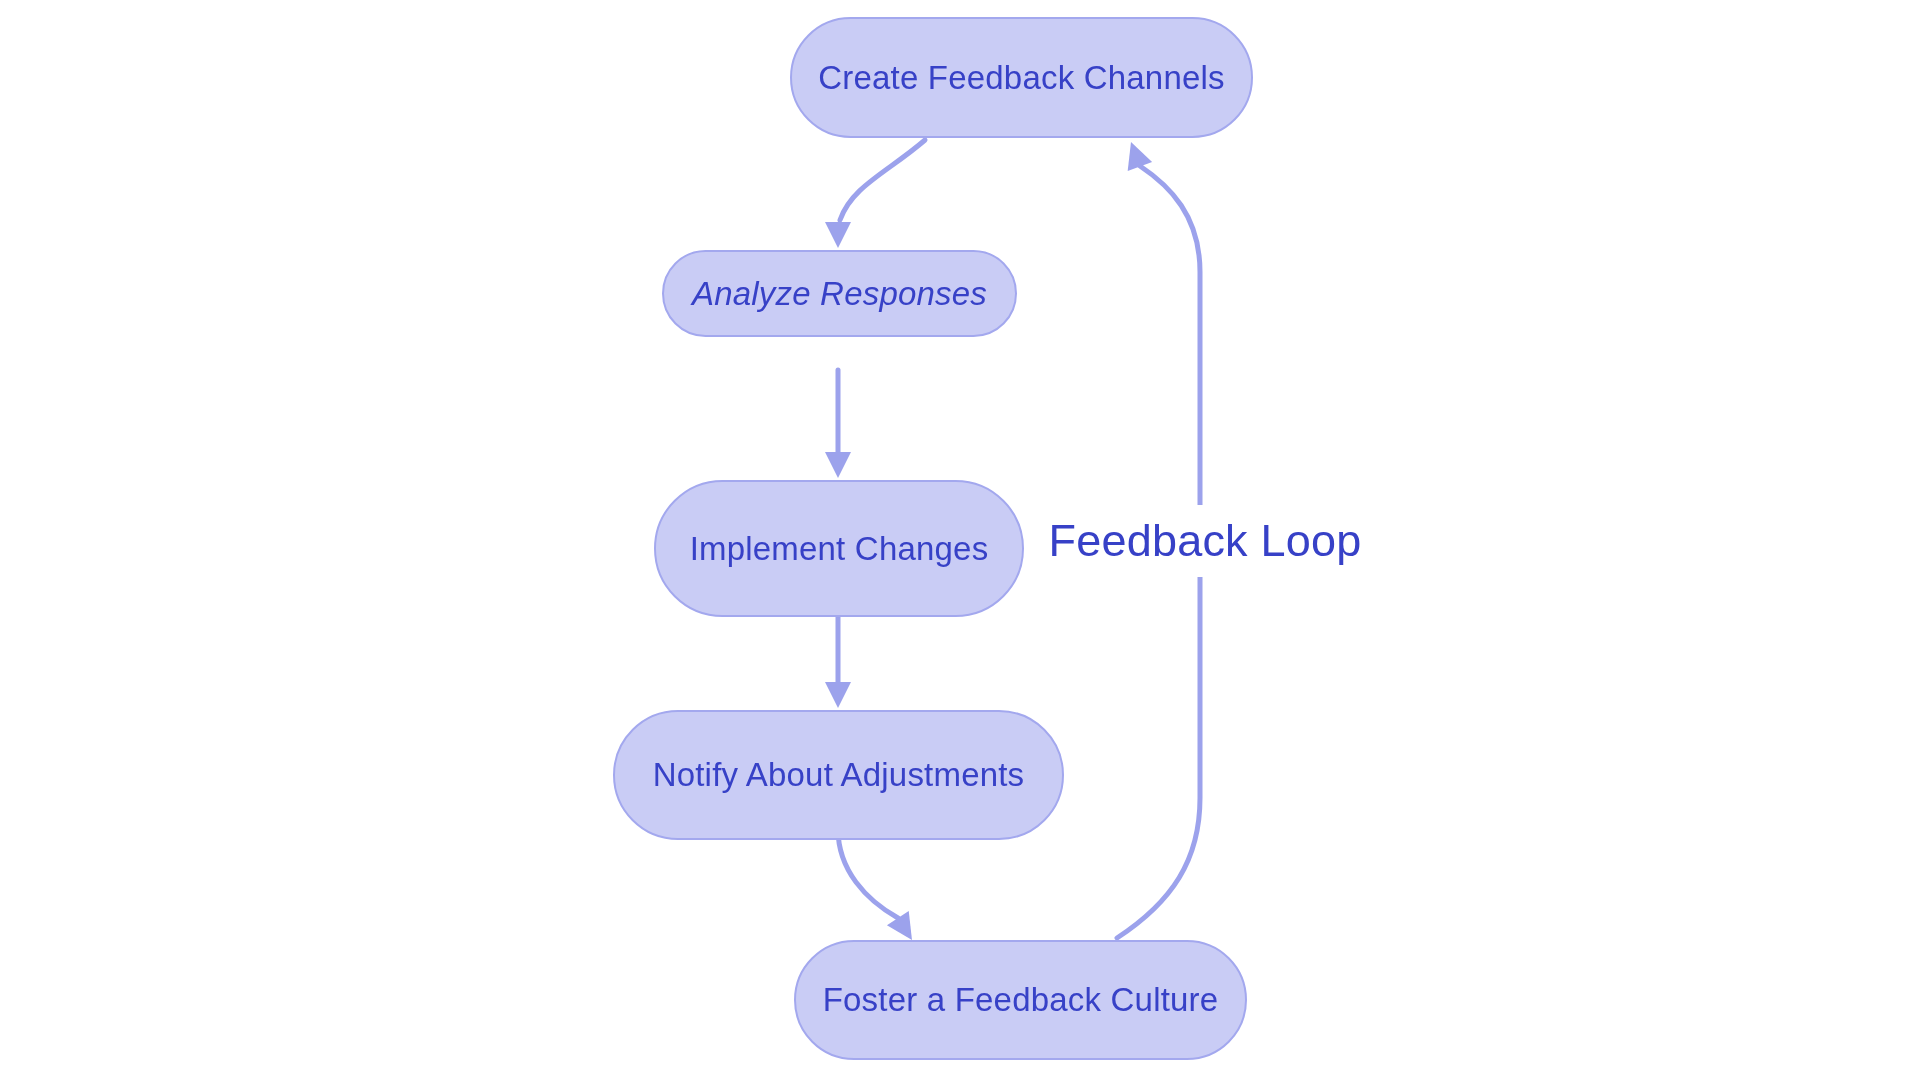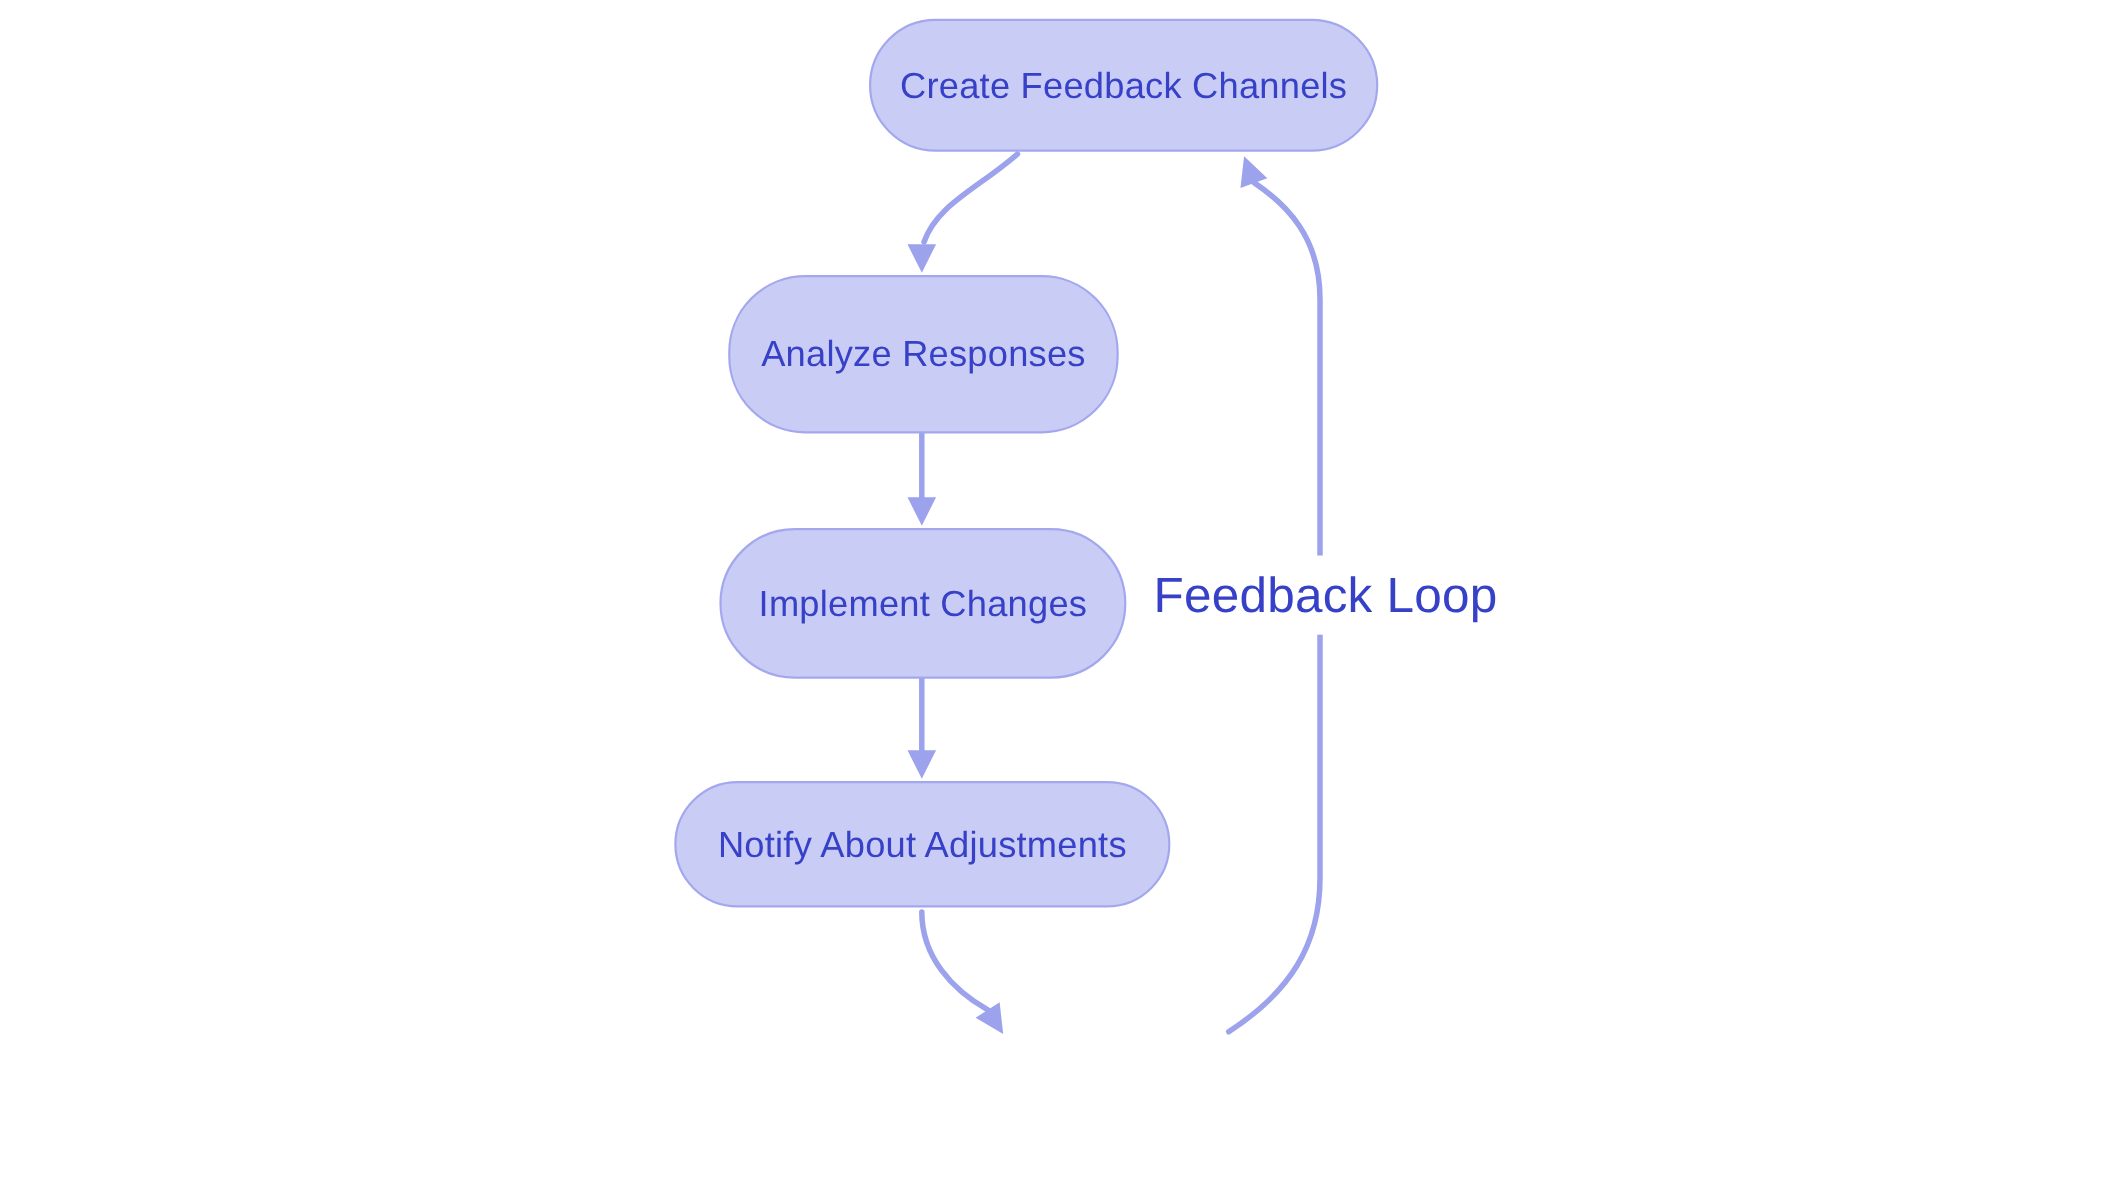--- a/index.html
+++ b/index.html
@@ -44,23 +44,23 @@
     background: var(--node-fill);
     border: 2px solid var(--node-border);
     border-radius: 70px;
     color: var(--node-text);
     font-size: 33px;
     letter-spacing: 0.2px;
     text-align: right;
     white-space: nowrap;
   }
   .node-create    { left: 790px; top: 17px;  width: 463px; height: 121px; }
-  .node-analyze   { left: 662px; top: 250px; width: 355px; height: 144px; }
+  .node-analyze   { left: 662px; top: 250px; width: 355px; height: 87px; font-style: italic; }
   .node-implement { left: 654px; top: 480px; width: 370px; height: 137px; }
-  .node-notify    { left: 613px; top: 710px; width: 451px; height: 115px; }
+  .node-notify    { left: 613px; top: 710px; width: 451px; height: 130px; }
   .node-foster    { left: 794px; top: 940px; width: 453px; height: 120px; }
   .edge-label {
     position: absolute;
     left: 1205px; top: 541px;
     transform: translate(-50%, -50%);
     background: var(--bg);
     color: var(--node-text);
     font-size: 45px;
     letter-spacing: 0.2px;
     padding: 10px 12px;
@@ -99,16 +99,19 @@
   </div>
 
   <div class="node node-implement">
     <span>Implement Changes</span>
   </div>
 
   <div class="node node-notify">
     <span>Notify About Adjustments</span>
   </div>
 
+  <div class="node node-foster">
+    <span>Foster a Feedback Culture</span>
+  </div>
 
   <div class="edge-label">Feedback Loop</div>
 
 </div>
 
 </body></html>

